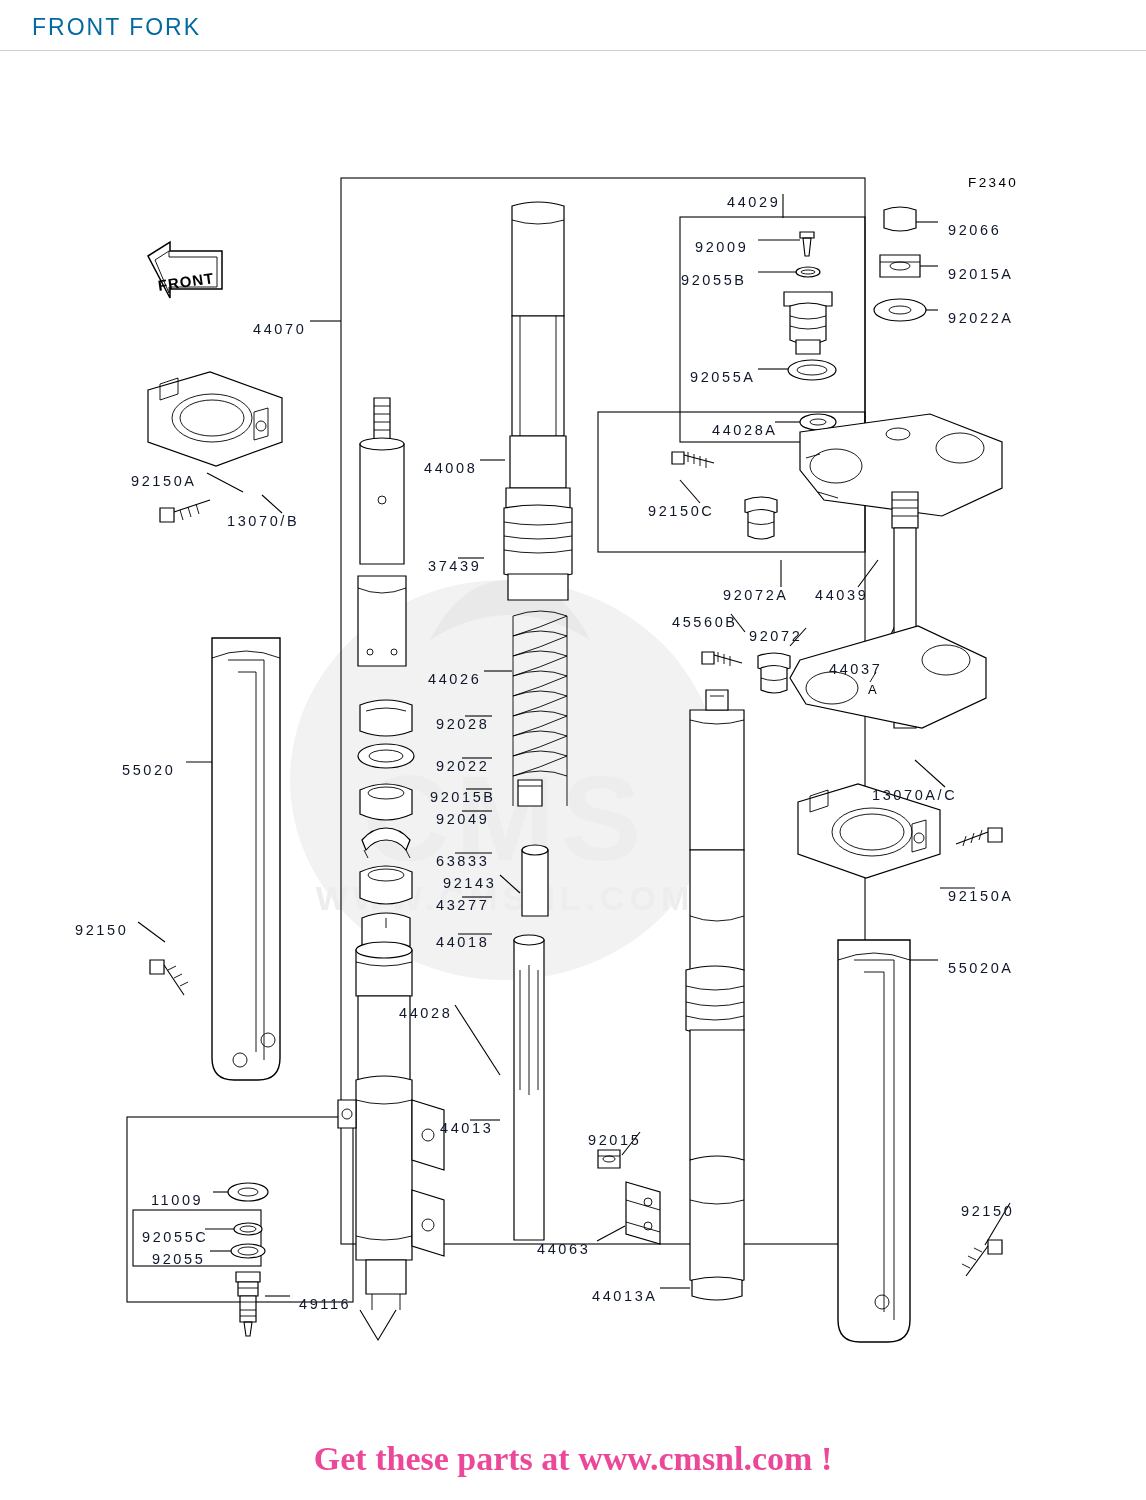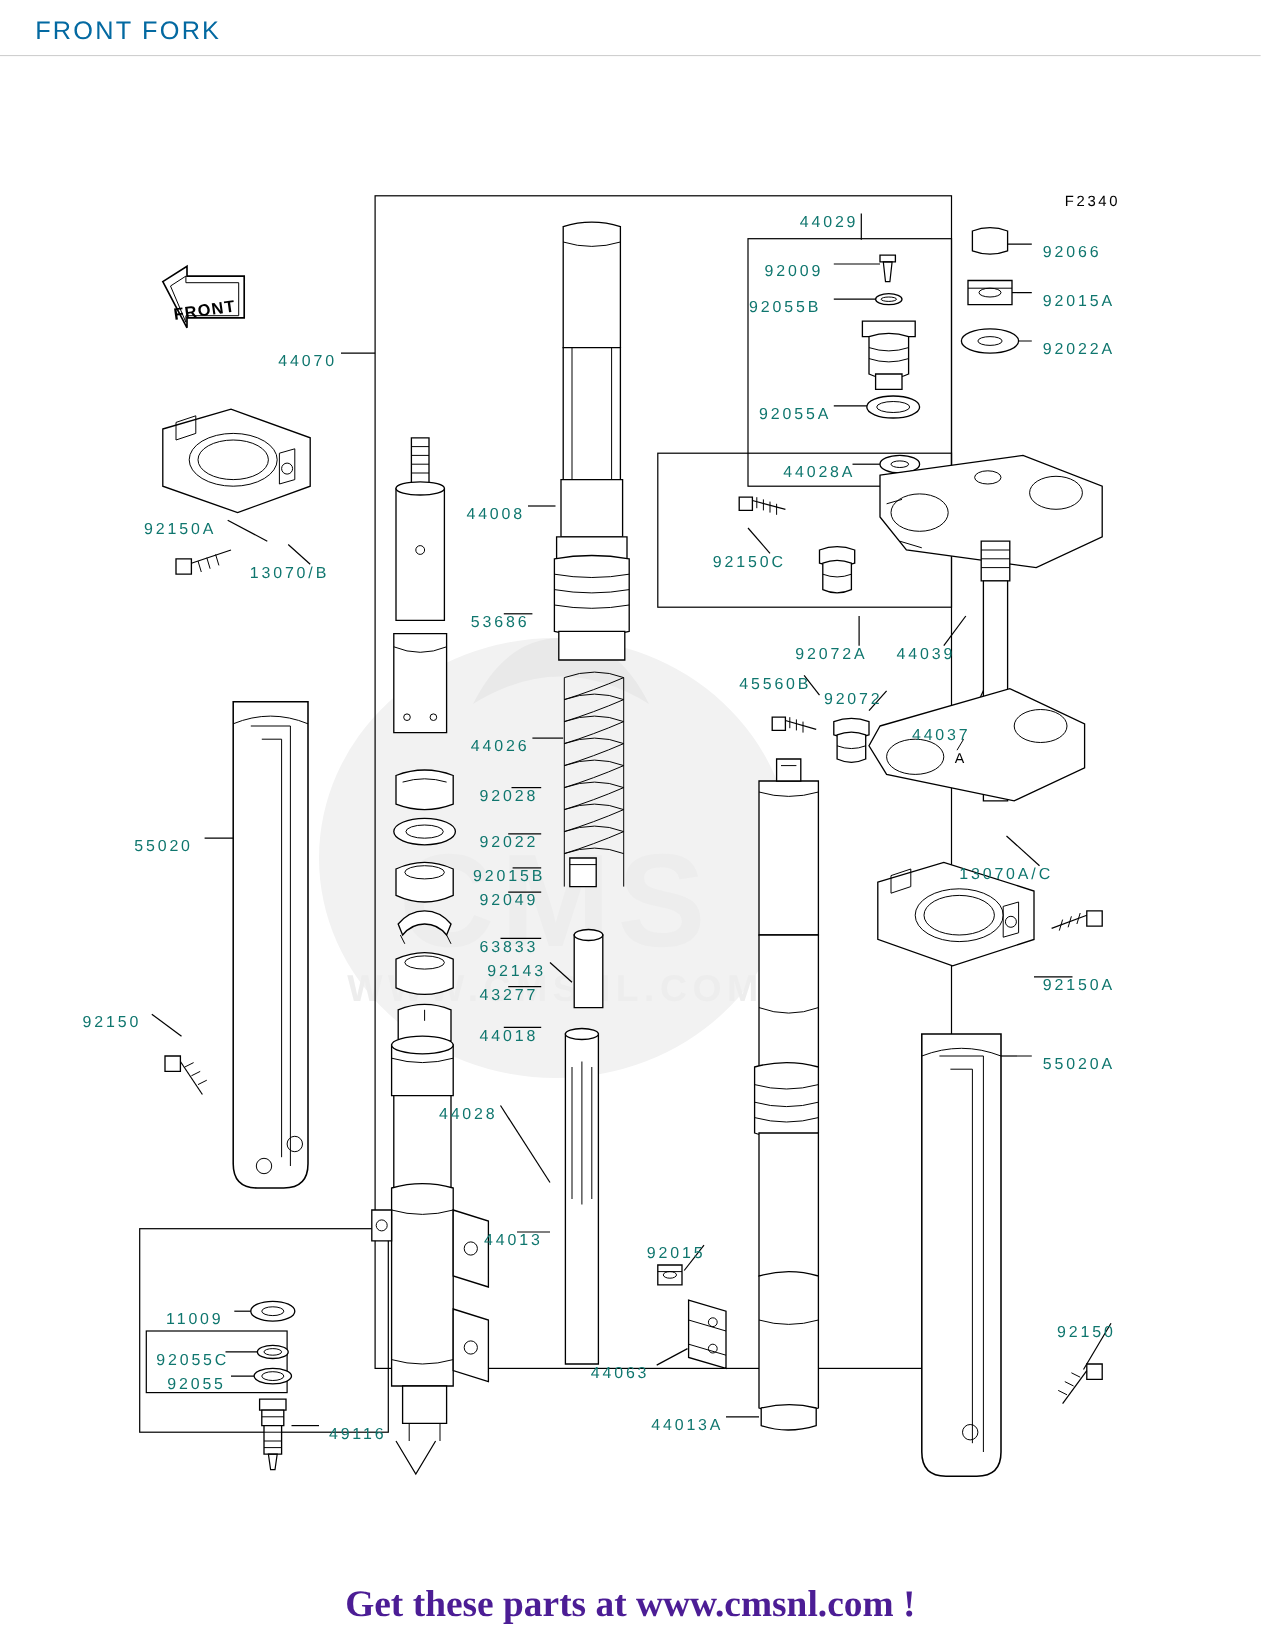--- a/index.html
+++ b/index.html
@@ -17,34 +17,34 @@
     font-size:23px;letter-spacing:2px;color:#0369a1;
     font-family:"Liberation Sans", sans-serif;
   }
   #title-rule{
     position:absolute;left:0;top:50px;width:1146px;height:1px;background:#cfcfcf;
   }
   
   #footer-cta{
     position:absolute;left:0;top:1440px;width:1146px;text-align:center;
     font-family:"Liberation Serif", serif;
-    font-weight:bold;font-size:34px;color:#4c1d95;letter-spacing:0px;
+    font-weight:bold;font-size:34px;color:#ec4899;letter-spacing:0px;
   }
   
   #diagram{
     position:absolute;left:0;top:60px;width:1146px;height:1370px;
   }
   #diagram svg{display:block;}
   
   .lbl{
     position:absolute;
     font-family:"Liberation Sans", sans-serif;
     font-size:14.5px;
     letter-spacing:2.6px;
-    color:#0f766e;
+    color:#0f172a;
     white-space:nowrap;
   }
   .front-arrow-text{
     font-family:"Liberation Sans", sans-serif;
     font-weight:bold;font-size:15px;letter-spacing:1px;
   }
 </style>
 </head>
 <body>
 
@@ -421,21 +421,21 @@
     <div class="lbl" style="left: 681px; top: 272px;">92055B</div>
     <div class="lbl" style="left: 690px; top: 369px;">92055A</div>
     <div class="lbl" style="left: 948px; top: 222px;">92066</div>
     <div class="lbl" style="left: 948px; top: 266px;">92015A</div>
     <div class="lbl" style="left: 948px; top: 310px; text-align: right;">92022A</div>
     <div class="lbl" style="left: 712px; top: 422px;">44028A</div>
     <div class="lbl" style="left: 424px; top: 460px;">44008</div>
     <div class="lbl" style="left: 648px; top: 503px;">92150C</div>
     <div class="lbl" style="left: 131px; top: 473px;">92150A</div>
     <div class="lbl" style="left: 227px; top: 513px;">13070/B</div>
-    <div class="lbl" style="left: 428px; top: 558px;">53686</div>
+    <div class="lbl" style="left: 428px; top: 558px;">37439</div>
     <div class="lbl" style="left: 723px; top: 587px;">92072A</div>
     <div class="lbl" style="left: 815px; top: 587px;">44039</div>
     <div class="lbl" style="left: 672px; top: 614px;">45560B</div>
     <div class="lbl" style="left: 749px; top: 628px;">92072</div>
     <div class="lbl" style="left: 829px; top: 645px; margin-top: 16px;">44037</div>
     <div class="lbl" style="left: 428px; top: 671px;">44026</div>
     <div class="lbl" style="left: 436px; top: 716px;">92028</div>
     <div class="lbl" style="left: 122px; top: 762px;">55020</div>
     <div class="lbl" style="left: 436px; top: 758px;">92022</div>
     <div class="lbl" style="left: 872px; top: 787px;">13070A/C</div>

